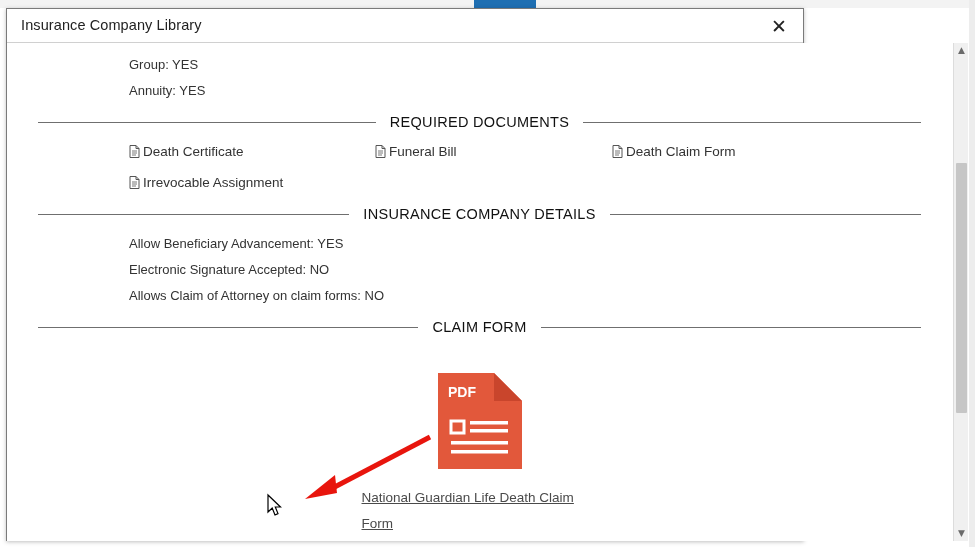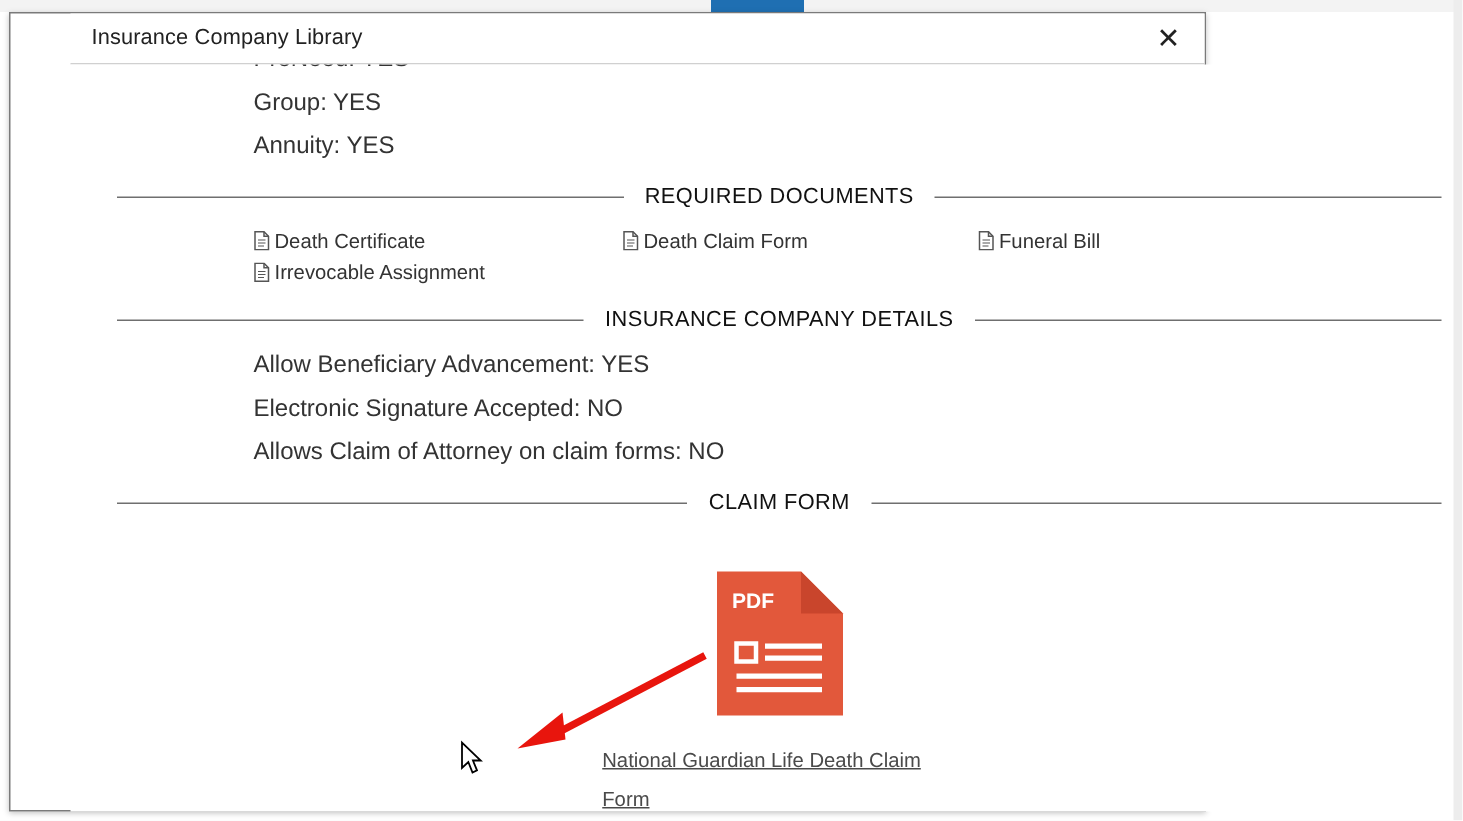--- a/index.html
+++ b/index.html
@@ -38,21 +38,20 @@
   .modal {
     position: absolute;
     left: 6px;
     top: 8px;
     width: 798px;
     height: 533px;
     background: #ffffff;
     border: 1px solid #7a7a7a;
     box-sizing: border-box;
     box-shadow: 0 1px 4px rgba(0,0,0,0.25);
-    padding-left: 40px;
   }
   .modal-header {
     position: relative;
     height: 33px;
     border-bottom: 1px solid #d0d0d0;
     background: #ffffff;
   }
   .modal-title {
     position: absolute;
     left: 14px;
@@ -82,21 +81,21 @@
     background: #ffffff;
   }
   .content {
     position: absolute;
     left: 0;
     top: -12px;
     width: 945px;
     padding: 0;
   }
   .kv-line {
-    font-size: 16px;
+    font-size: 13px;
     color: #333333;
     margin: 0 0 11px 0;
     padding-left: 122px;
   }
   
   .section {
     display: flex;
     align-items: center;
     margin: 16px 0 14px 0;
     padding: 0 31px 0 31px;
@@ -110,21 +109,21 @@
     flex: 0 0 auto;
     padding: 0 14px;
     font-size: 14.5px;
     font-weight: normal;
     color: #111111;
     letter-spacing: 0.3px;
   }
   .docs-grid {
     display: grid;
     grid-template-columns: 246px 237px auto;
-    row-gap: 6px;
+    row-gap: 16px;
     padding-left: 122px;
     margin-top: 14px;
     margin-bottom: 4px;
   }
   .doc-item {
     font-size: 13.5px;
     color: #333333;
     white-space: nowrap;
   }
   .doc-icon {
@@ -265,30 +264,30 @@
                 </svg>
             </span><span>Death Certificate</span>
           </div>
           <div class="doc-item">
             <span class="doc-icon">
               <svg width="11" height="13" viewBox="0 0 11 13">
                   <path d="M1 0.5h6L10 3.5v9H1z" fill="#ffffff" stroke="#555" stroke-width="1"></path>
                   <path d="M7 0.5V3.5H10" fill="none" stroke="#555" stroke-width="1"></path>
                   <path d="M3 6h5M3 8h5M3 10h4" stroke="#555" stroke-width="0.8"></path>
                 </svg>
-            </span><span>Death Claim Form</span>
+            </span><span>Funeral Bill</span>
           </div>
           <div class="doc-item">
             <span class="doc-icon">
               <svg width="11" height="13" viewBox="0 0 11 13">
                   <path d="M1 0.5h6L10 3.5v9H1z" fill="#ffffff" stroke="#555" stroke-width="1"></path>
                   <path d="M7 0.5V3.5H10" fill="none" stroke="#555" stroke-width="1"></path>
                   <path d="M3 6h5M3 8h5M3 10h4" stroke="#555" stroke-width="0.8"></path>
                 </svg>
-            </span><span>Funeral Bill</span>
+            </span><span>Death Claim Form</span>
           </div>
           <div class="doc-item">
             <span class="doc-icon">
               <svg width="11" height="13" viewBox="0 0 11 13">
                   <path d="M1 0.5h6L10 3.5v9H1z" fill="#ffffff" stroke="#555" stroke-width="1"></path>
                   <path d="M7 0.5V3.5H10" fill="none" stroke="#555" stroke-width="1"></path>
                   <path d="M3 6h5M3 8h5M3 10h4" stroke="#555" stroke-width="0.8"></path>
                 </svg>
             </span><span>Irrevocable Assignment</span>
           </div>

